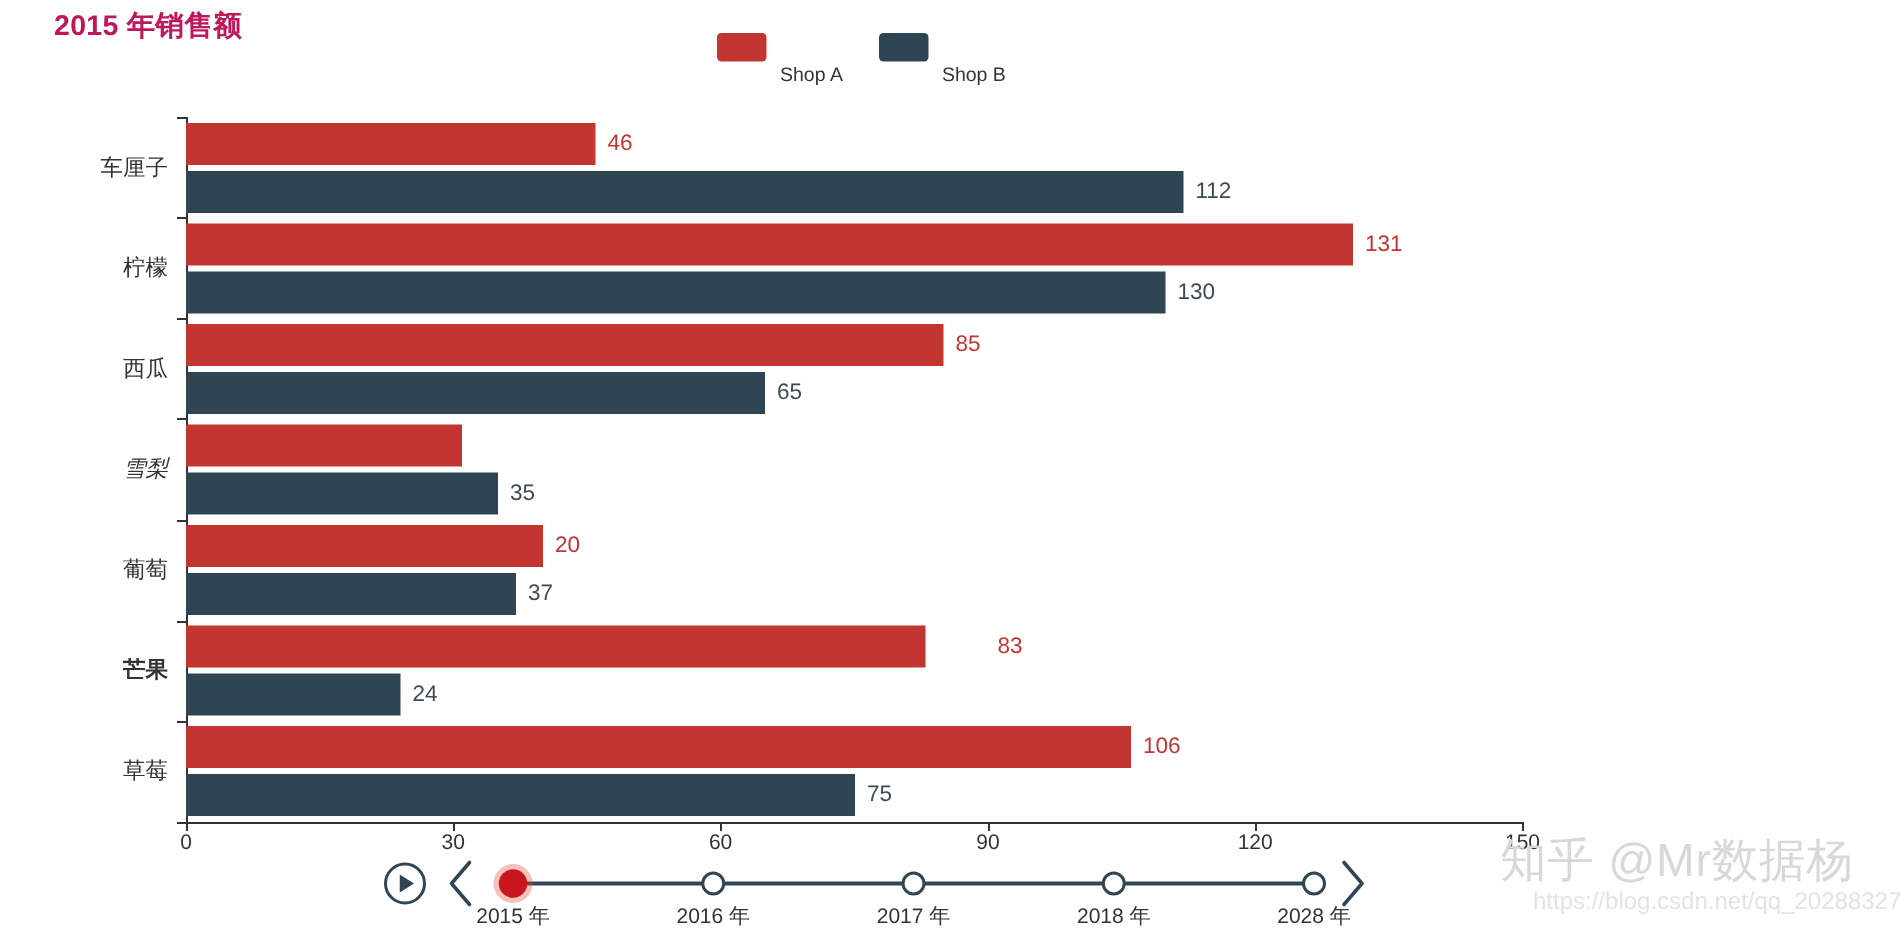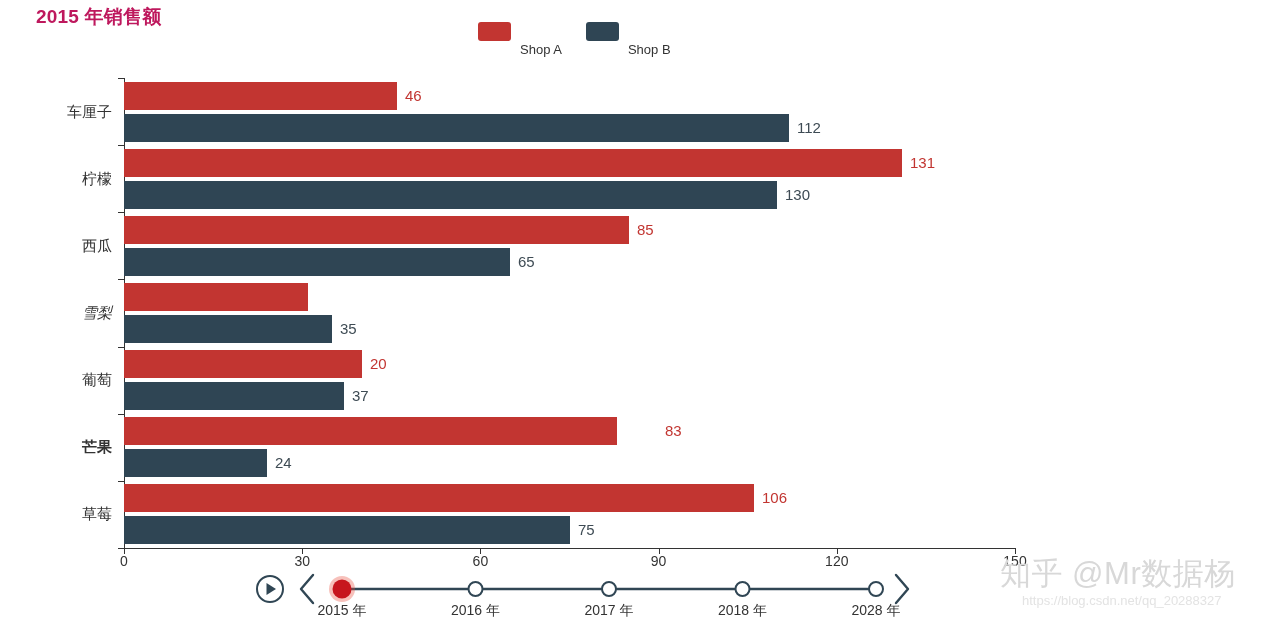--- a/index.html
+++ b/index.html
@@ -136,21 +136,21 @@
   #watermark-main {
     font-size: 31px;
     color: #d8d8d8;
     white-space: nowrap;
     letter-spacing: 0.5px;
   }
   #watermark-url {
     position: absolute;
     left: 22px;
     top: 40px;
-    font-size: 13px;
+    font-size: 16px;
     color: #e3e3e3;
     white-space: nowrap;
   }
 </style>
 </head>
 <body>
 
 <div id="chart-title">2015 年销售额</div>
 
 <div id="legend">

